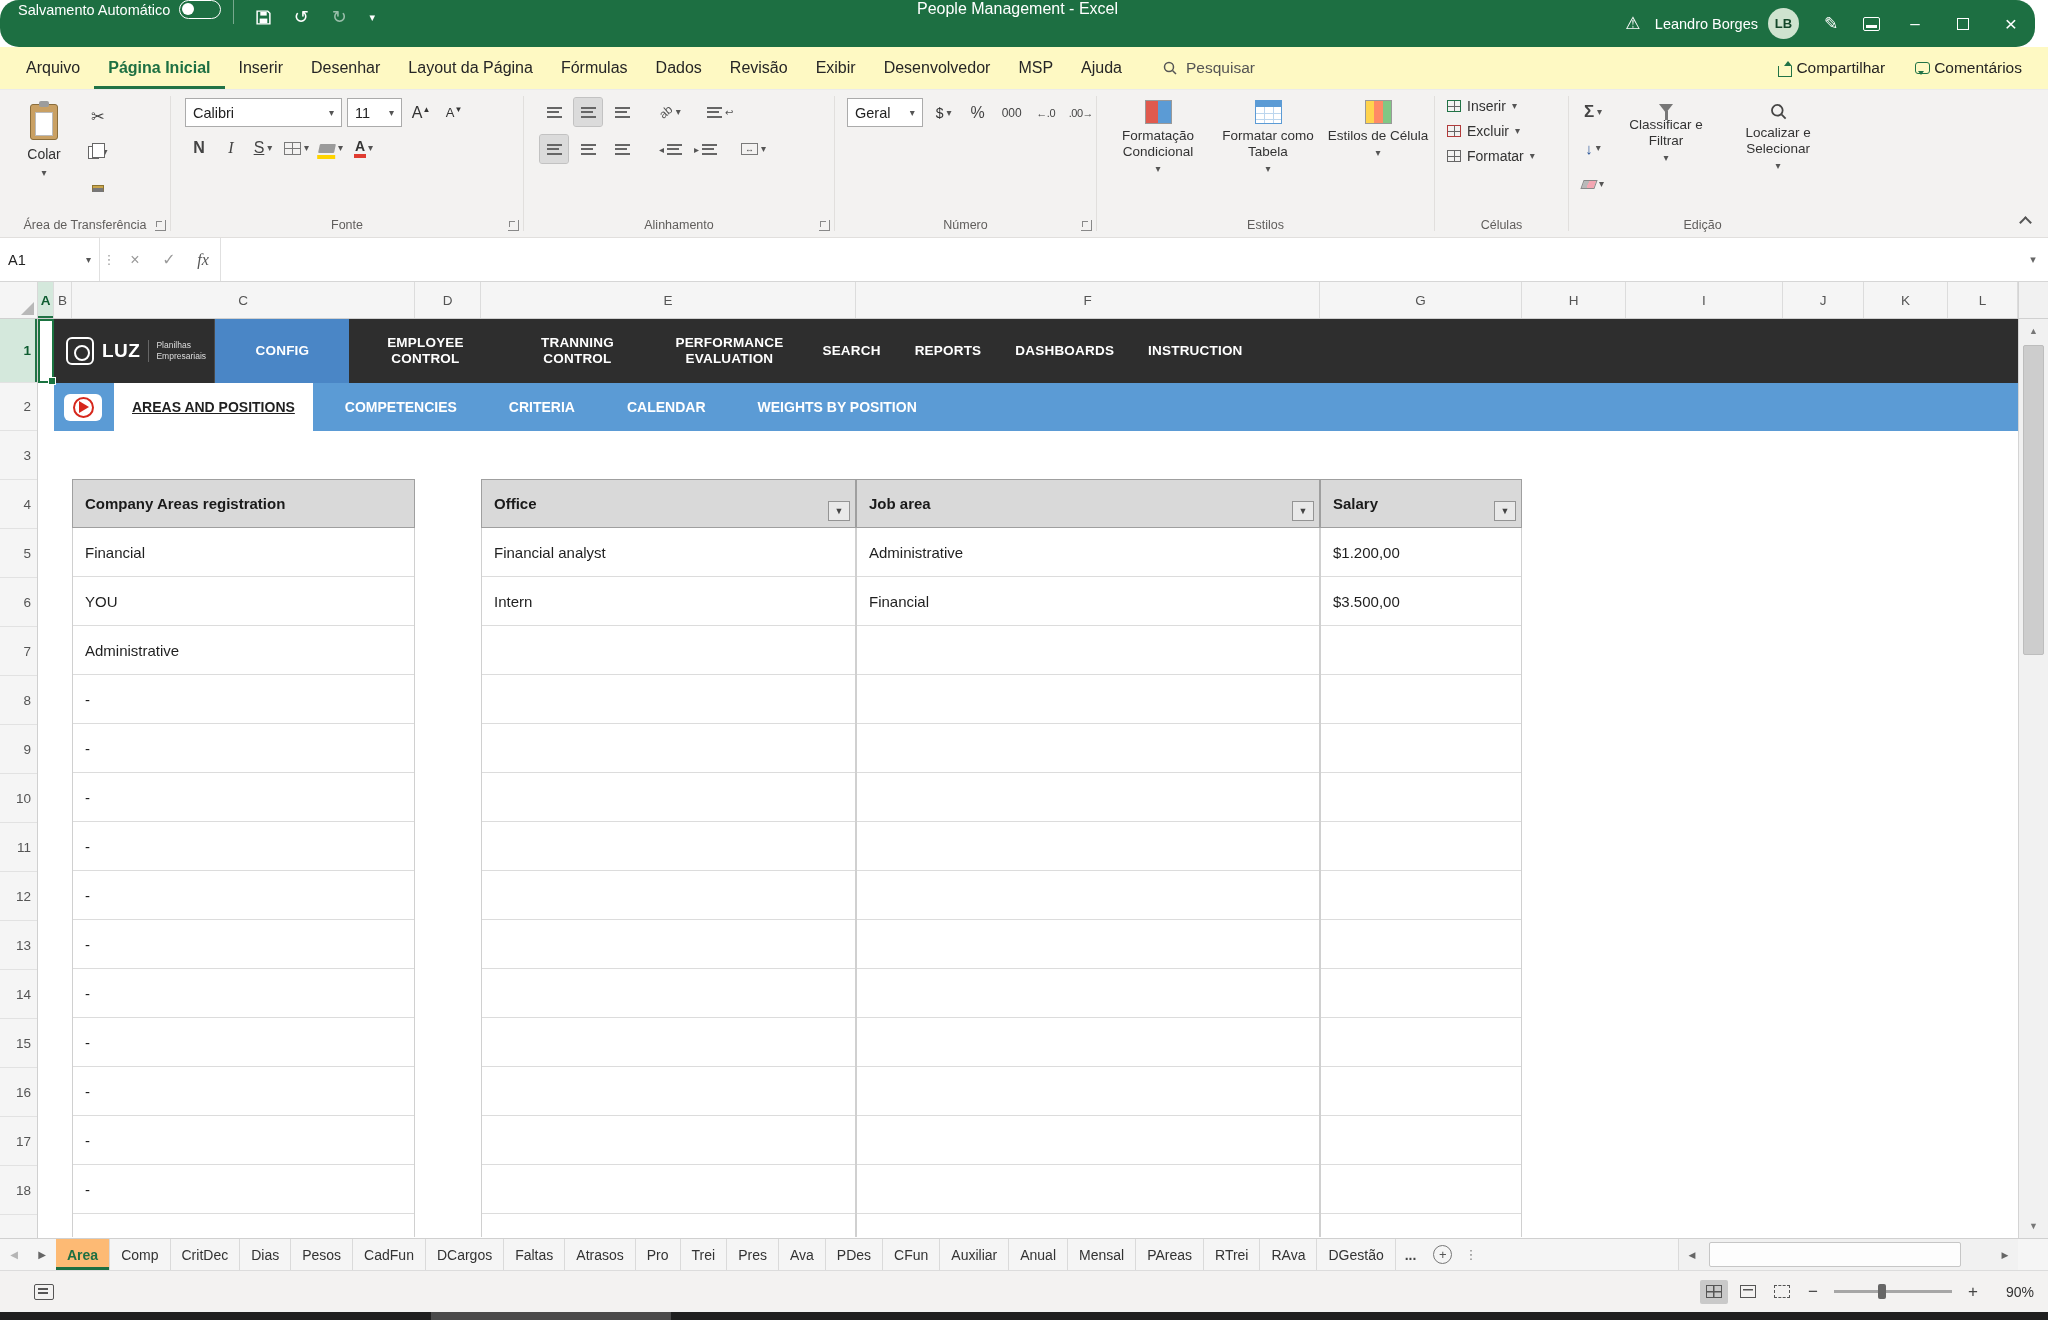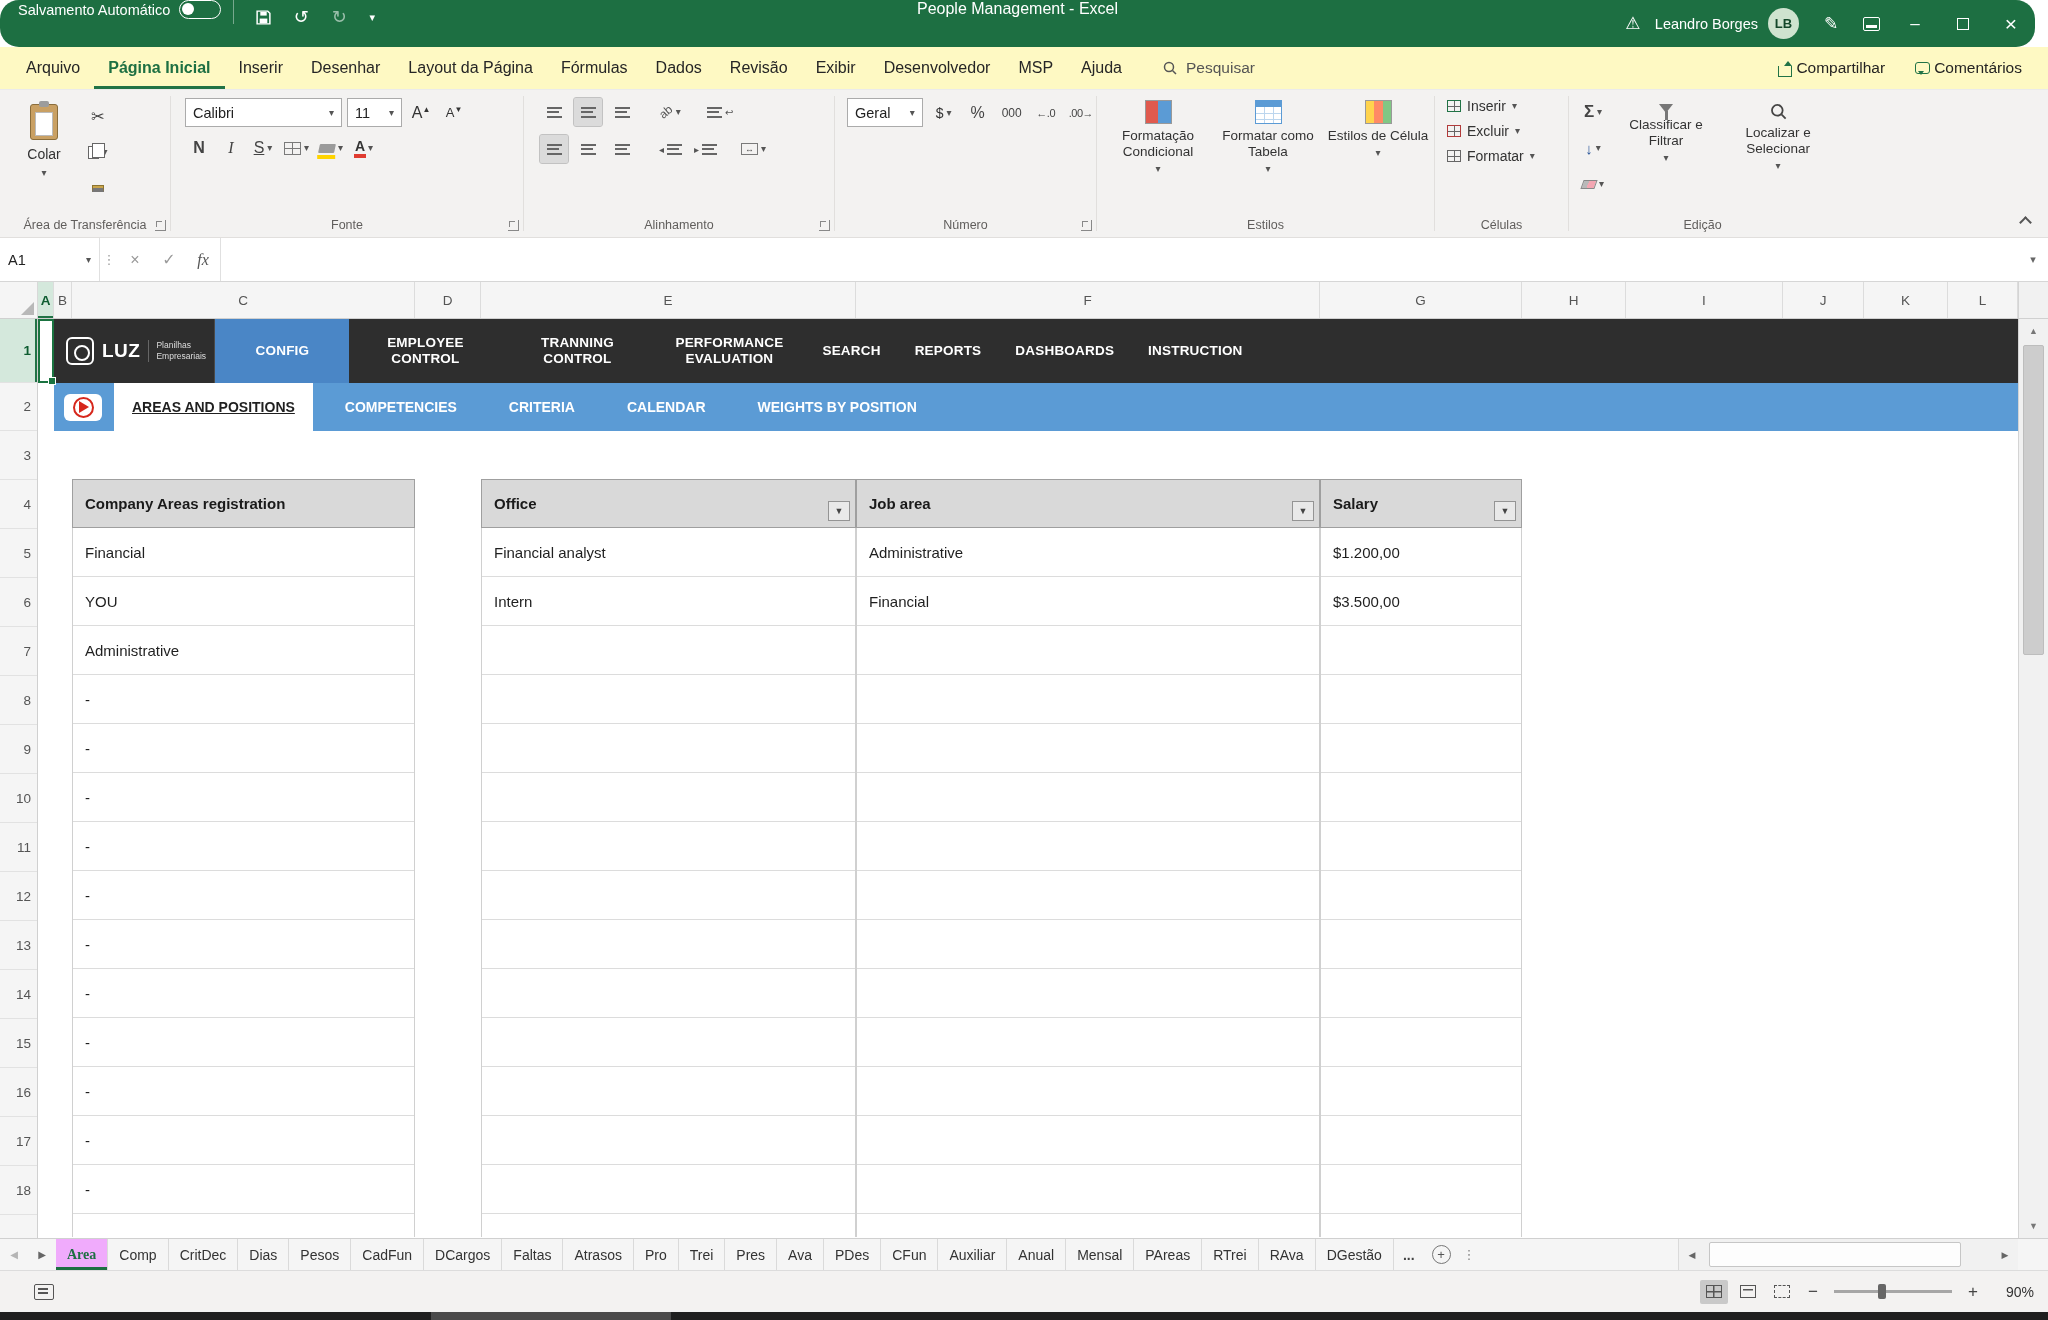--- a/index.html
+++ b/index.html
@@ -216,21 +216,21 @@
   .filter-btn { position:absolute; right:5px; bottom:6px; width:22px; height:20px; background:#e9e9e9; border:1px solid #949494;
                 display:flex; align-items:center; justify-content:center; font-size:9px; color:#444; cursor:pointer; }
   .tcell { height:49px; display:flex; align-items:center; padding-left:12px; font-size:15px; color:#1f1f1f; border-bottom:1px solid #dcdcdc; cursor:cell; }
   .tcell.partial { height:23px; border-bottom:none; }
 
   
   .sheettabs { position:absolute; top:1238px; left:0; right:0; height:32px; background:#f5f5f5; border-top:1px solid #d0d0d0; display:flex; align-items:stretch; }
   .tabnav { width:28px; display:flex; align-items:center; justify-content:center; font-size:10px; color:#666; cursor:pointer; }
   .tabnav.dim { color:#b5b5b5; }
   .stab { display:flex; align-items:center; padding:0 11px; font-size:14px; color:#333; border-right:1px solid #dadada; cursor:pointer; white-space:nowrap; }
-  .stab.active { background:#f0abfc; color:#1d6f42; font-weight:bold; box-shadow:inset 0 -3px 0 #1d6f42;font-family:Liberation Serif, serif; }
+  .stab.active { background:#fdba74; color:#1d6f42; font-weight:bold; box-shadow:inset 0 -3px 0 #1d6f42; }
   .stab-overflow { display:flex; align-items:center; padding:0 9px; font-weight:bold; color:#444; font-size:14px; cursor:pointer; }
   .newsheet { align-self:center; width:19px; height:19px; border:1px solid #777; border-radius:50%; display:flex; align-items:center; justify-content:center;
               font-size:13px; color:#555; margin:0 8px; cursor:pointer; }
   .tab-split { align-self:center; color:#888; font-size:13px; margin:0 4px; cursor:col-resize; }
   .hscroll { margin-left:auto; margin-right:30px; width:340px; display:flex; align-items:stretch; border-left:1px solid #dadada; background:#f1f1f1; }
   .hs-btn { width:26px; display:flex; align-items:center; justify-content:center; font-size:9px; color:#666; cursor:pointer; }
   .hs-track { flex:1; position:relative; }
   .hs-thumb { position:absolute; top:3px; bottom:3px; left:4px; width:252px; background:#fdfdfd; border:1px solid #c6c6c6; border-radius:2px; cursor:grab; }
 
   

